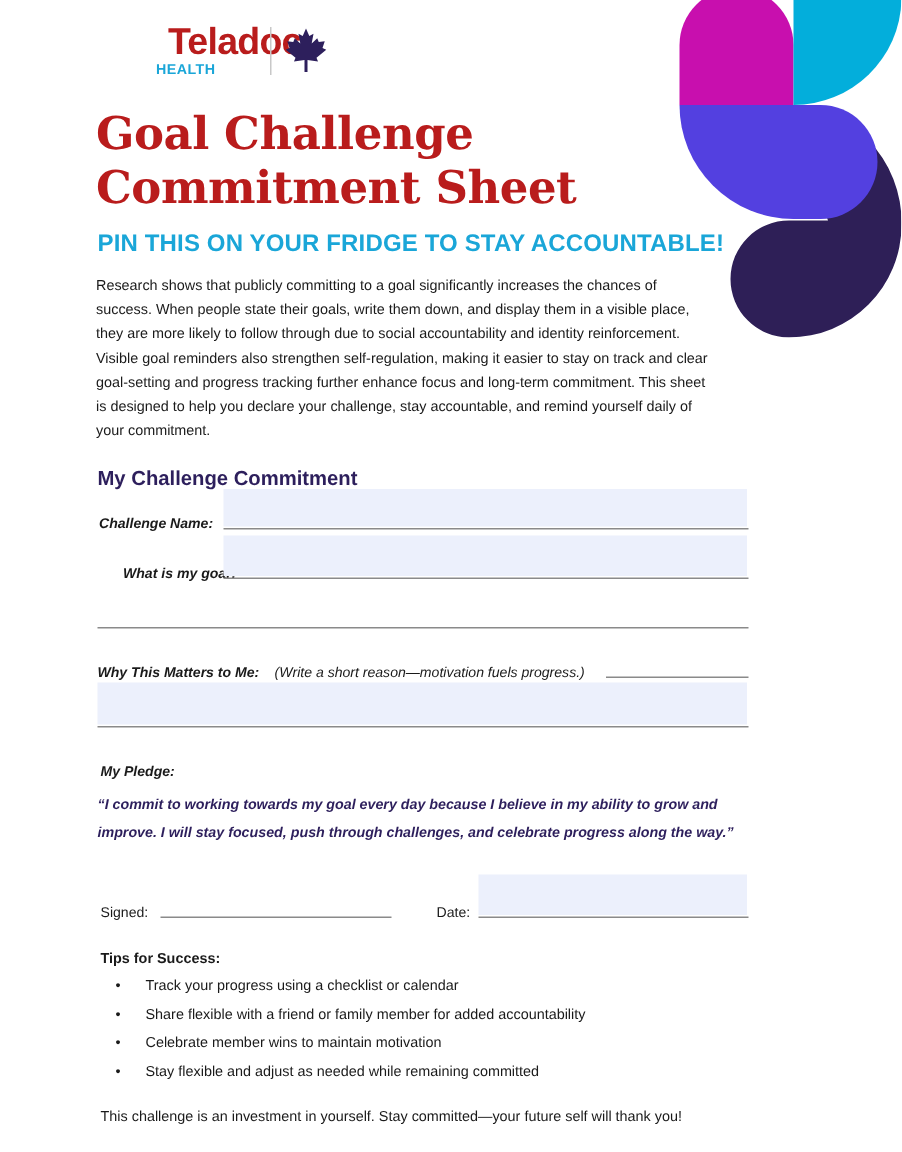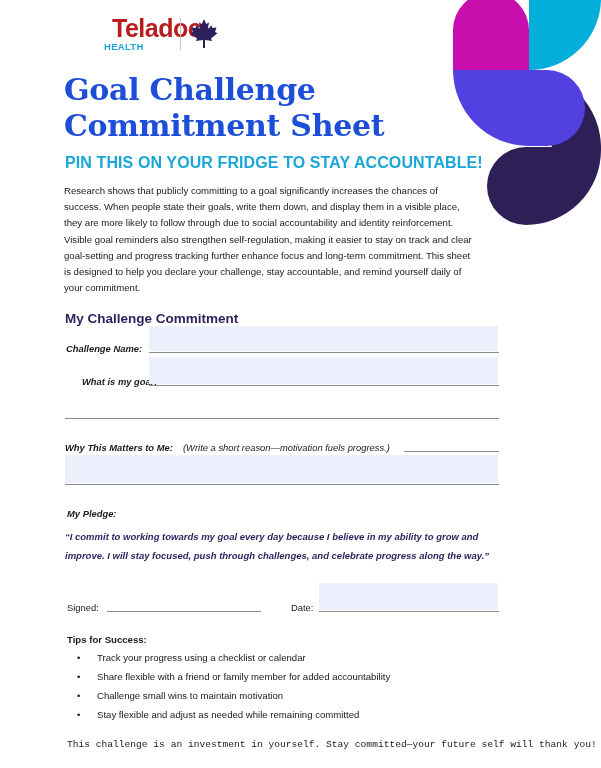--- a/index.html
+++ b/index.html
@@ -7,40 +7,40 @@
   body { position: relative; font-family: "Liberation Sans", "DejaVu Sans", sans-serif; color: #1a1a1a; }
 
   .logo { position: absolute; left: 64px; top: 14px; width: 160px; height: 40px; }
   .logo-word { position: absolute; left: 0; top: 0; font-size: 25px; font-weight: bold; color: #b91c1c; letter-spacing: -0.5px; margin-left: 48px; }
   .logo-health { position: absolute; left: 40px; top: 27px; font-size: 9.5px; font-weight: bold; color: #1aa6d8; letter-spacing: 0.3px; }
   .logo-div { position: absolute; left: 116px; top: 4px; width: 1px; height: 32px; background: #c8c8c8; }
   .logo-leaf { position: absolute; left: 124px; top: 4px; width: 32px; height: 32px; }
 
   .deco { position: absolute; left: 452px; top: 0; width: 149px; height: 225px; }
 
-  .title { position: absolute; left: 64px; top: 72px; font-family: "DejaVu Serif", "Liberation Serif", serif; font-weight: bold; font-size: 30px; line-height: 36px; color: #1d4ed8; letter-spacing: -0.3px; }
+  .title { position: absolute; left: 64px; top: 72px; font-family: "DejaVu Serif", "Liberation Serif", serif; font-weight: bold; font-size: 30px; line-height: 36px; color: #b91c1c; letter-spacing: -0.3px; }
   .subtitle { position: absolute; left: 65px; top: 154px; font-size: 16px; font-weight: bold; color: #1aa6d8; letter-spacing: 0.1px; }
 
   .intro { position: absolute; left: 64px; top: 183px; width: 412px; font-size: 9.6px; line-height: 16.2px; color: #1a1a1a; }
 
   .section-h { position: absolute; left: 65px; top: 311px; font-size: 13.5px; font-weight: bold; color: #2d1f5c; text-align: right; }
 
   .lbl { position: absolute; font-size: 9.4px; font-weight: bold; color: #1a1a1a; font-style: italic; }
   .lbl-norm { position: absolute; font-size: 9.4px; color: #1a1a1a; }
   .field { position: absolute; background: #ecf0fc; border: none; outline: none; }
   .uline { position: absolute; height: 1px; background: #8a8a8a; }
 
   .pledge { position: absolute; left: 65px; top: 527px; width: 440px; font-size: 9.5px; line-height: 19px; font-weight: bold; font-style: italic; color: #2d1f5c; }
 
   .tips-h { position: absolute; left: 67px; top: 634px; font-size: 9.6px; font-weight: bold; color: #1a1a1a; }
   .tips { position: absolute; left: 75px; top: 648px; list-style: none; }
   .tips li { position: relative; padding-left: 22px; font-size: 9.6px; line-height: 19px; color: #1a1a1a; }
   .tips li .b { position: absolute; left: 2px; top: 0; }
 
-  .closing { position: absolute; left: 67px; top: 739px; font-size: 9.6px; color: #1a1a1a; font-family: Liberation Mono, monospace; }
+  .closing { position: absolute; left: 67px; top: 739px; font-size: 9.6px; color: #1a1a1a; }
 </style>
 </head>
 <body>
 
 <div class="logo">
   <span class="logo-word">Teladoc</span>
   <span class="logo-health">HEALTH</span>
   <span class="logo-div"></span>
   <svg class="logo-leaf" viewBox="0 0 32 32">
     <path fill="#2d1f5c" d="M16 1 L18.2 6 L21 4.5 L19.8 11 L23.5 7.5 L24.5 10 L28.5 9.5 L27 14 L29.5 15.2 L23 20.5 L24 23 L17 22 L17 30 L15 30 L15 22 L8 23 L9 20.5 L2.5 15.2 L5 14 L3.5 9.5 L7.5 10 L8.5 7.5 L12.2 11 L11 4.5 L13.8 6 Z"></path>
@@ -89,17 +89,17 @@
 <div class="uline" style="left:107px;top:611px;width:154px;"></div>
 
 <span class="lbl-norm" style="left:291px;top:602px;">Date:</span>
 <input class="field" style="left: 319px; top: 583px; width: 179px; height: 27px;" value="">
 <div class="uline" style="left:319px;top:611px;width:180px;"></div>
 
 <div class="tips-h">Tips for Success:</div>
 <ul class="tips">
   <li><span class="b">•</span><span>Track your progress using a checklist or calendar</span></li>
   <li><span class="b">•</span><span>Share flexible with a friend or family member for added accountability</span></li>
-  <li><span class="b">•</span><span>Challenge small wins to maintain motivation</span></li>
+  <li><span class="b">•</span><span>Celebrate member wins to maintain motivation</span></li>
   <li><span class="b">•</span><span>Stay flexible and adjust as needed while remaining committed</span></li>
 </ul>
 
 <div class="closing">This challenge is an investment in yourself. Stay committed—your future self will thank you!</div>
 
 </body></html>

